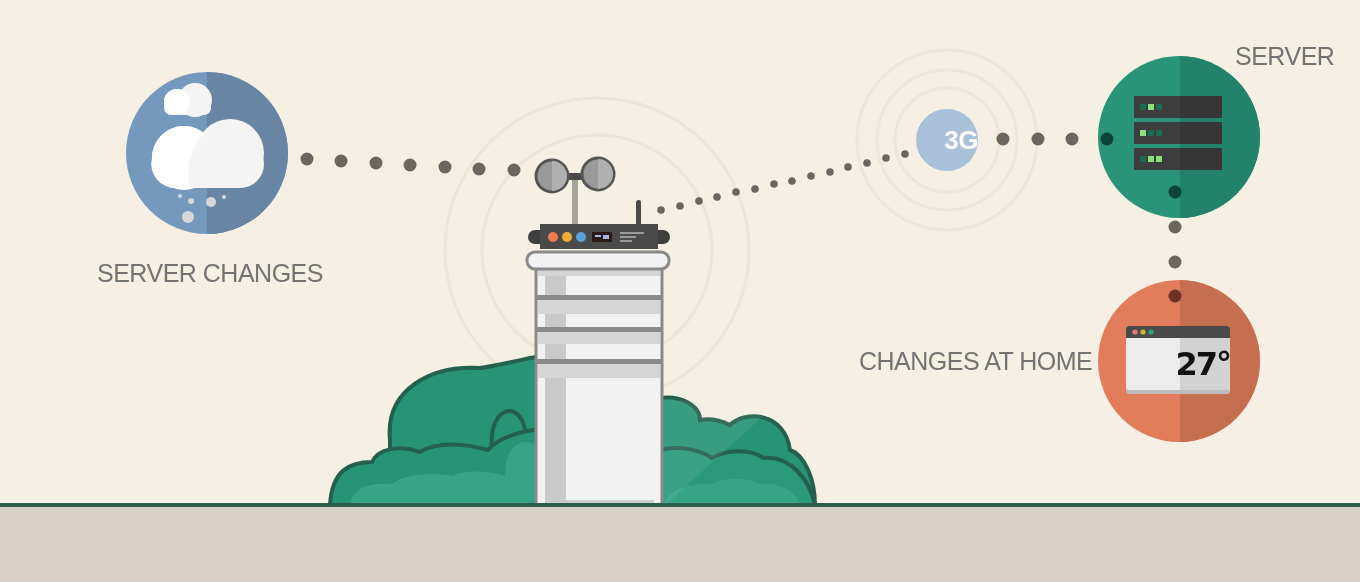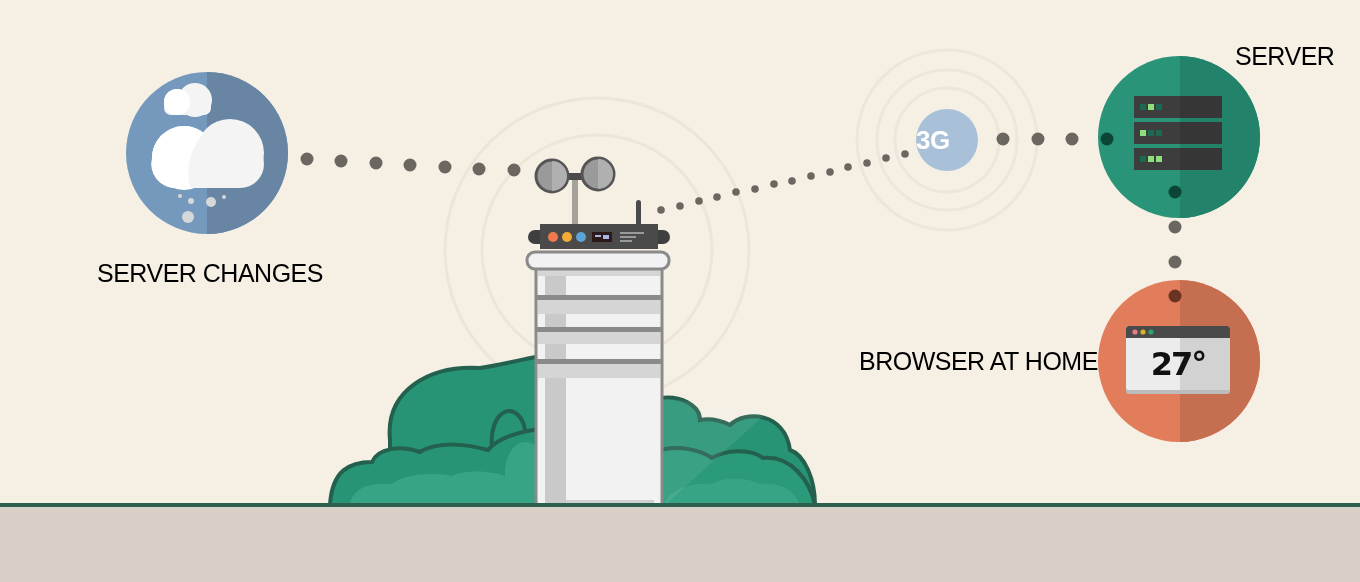--- a/index.html
+++ b/index.html
@@ -5,21 +5,21 @@
   html, body { margin: 0; padding: 0; }
   body {
     width: 1360px; height: 582px; overflow: hidden;
     background: #f5efe4;
     font-family: "Liberation Sans", "DejaVu Sans", sans-serif;
     position: relative;
   }
   #scene { position: absolute; left: 0; top: 0; width: 1360px; height: 582px; }
   .label {
     position: absolute;
-    color: #000000;
+    color: #737373;
     font-family: "Liberation Sans", sans-serif;
     font-size: 25px;
     letter-spacing: -0.5px;
     white-space: nowrap;
   }
   .temp-text {
     font-family: "DejaVu Sans", sans-serif;
     font-weight: bold;
   }
 </style>
@@ -218,15 +218,15 @@
     <rect x="620" y="236" width="16" height="2" fill="#9a9a9a"></rect>
     <rect x="620" y="240" width="12" height="2" fill="#9a9a9a"></rect>
   </g>
 
   <rect x="0" y="506" width="1360" height="76" fill="#d8d0c6"></rect>
   <rect x="0" y="503" width="1360" height="4" fill="#2e5e4c"></rect>
 </svg>
 
 <div class="label" style="left:97px; top:259px;">SERVER CHANGES</div>
 <div class="label" style="left:1235px; top:42px;">SERVER</div>
-<div class="label" style="left:859px; top:347px;">BROWSER AT HOME</div>
-<div style="position:absolute; left:916px; top:125px; width:62px; text-align:left; color:#ffffff; font-weight:bold; font-size:26px; font-family:'Liberation Sans', sans-serif; letter-spacing:-0.5px;">3G</div>
-<div class="temp-text" style="position:absolute; left:1126px; top:345px; width:104px; text-align:center; color:#111111; font-size:32px; letter-spacing:-2px;">27°</div>
+<div class="label" style="left:859px; top:347px;">CHANGES AT HOME</div>
+<div style="position:absolute; left:916px; top:125px; width:62px; text-align:right; color:#ffffff; font-weight:bold; font-size:26px; font-family:'Liberation Sans', sans-serif; letter-spacing:-0.5px;">3G</div>
+<div class="temp-text" style="position:absolute; left:1126px; top:345px; width:104px; text-align:right; color:#111111; font-size:32px; letter-spacing:-2px;">27°</div>
 
 </body></html>

